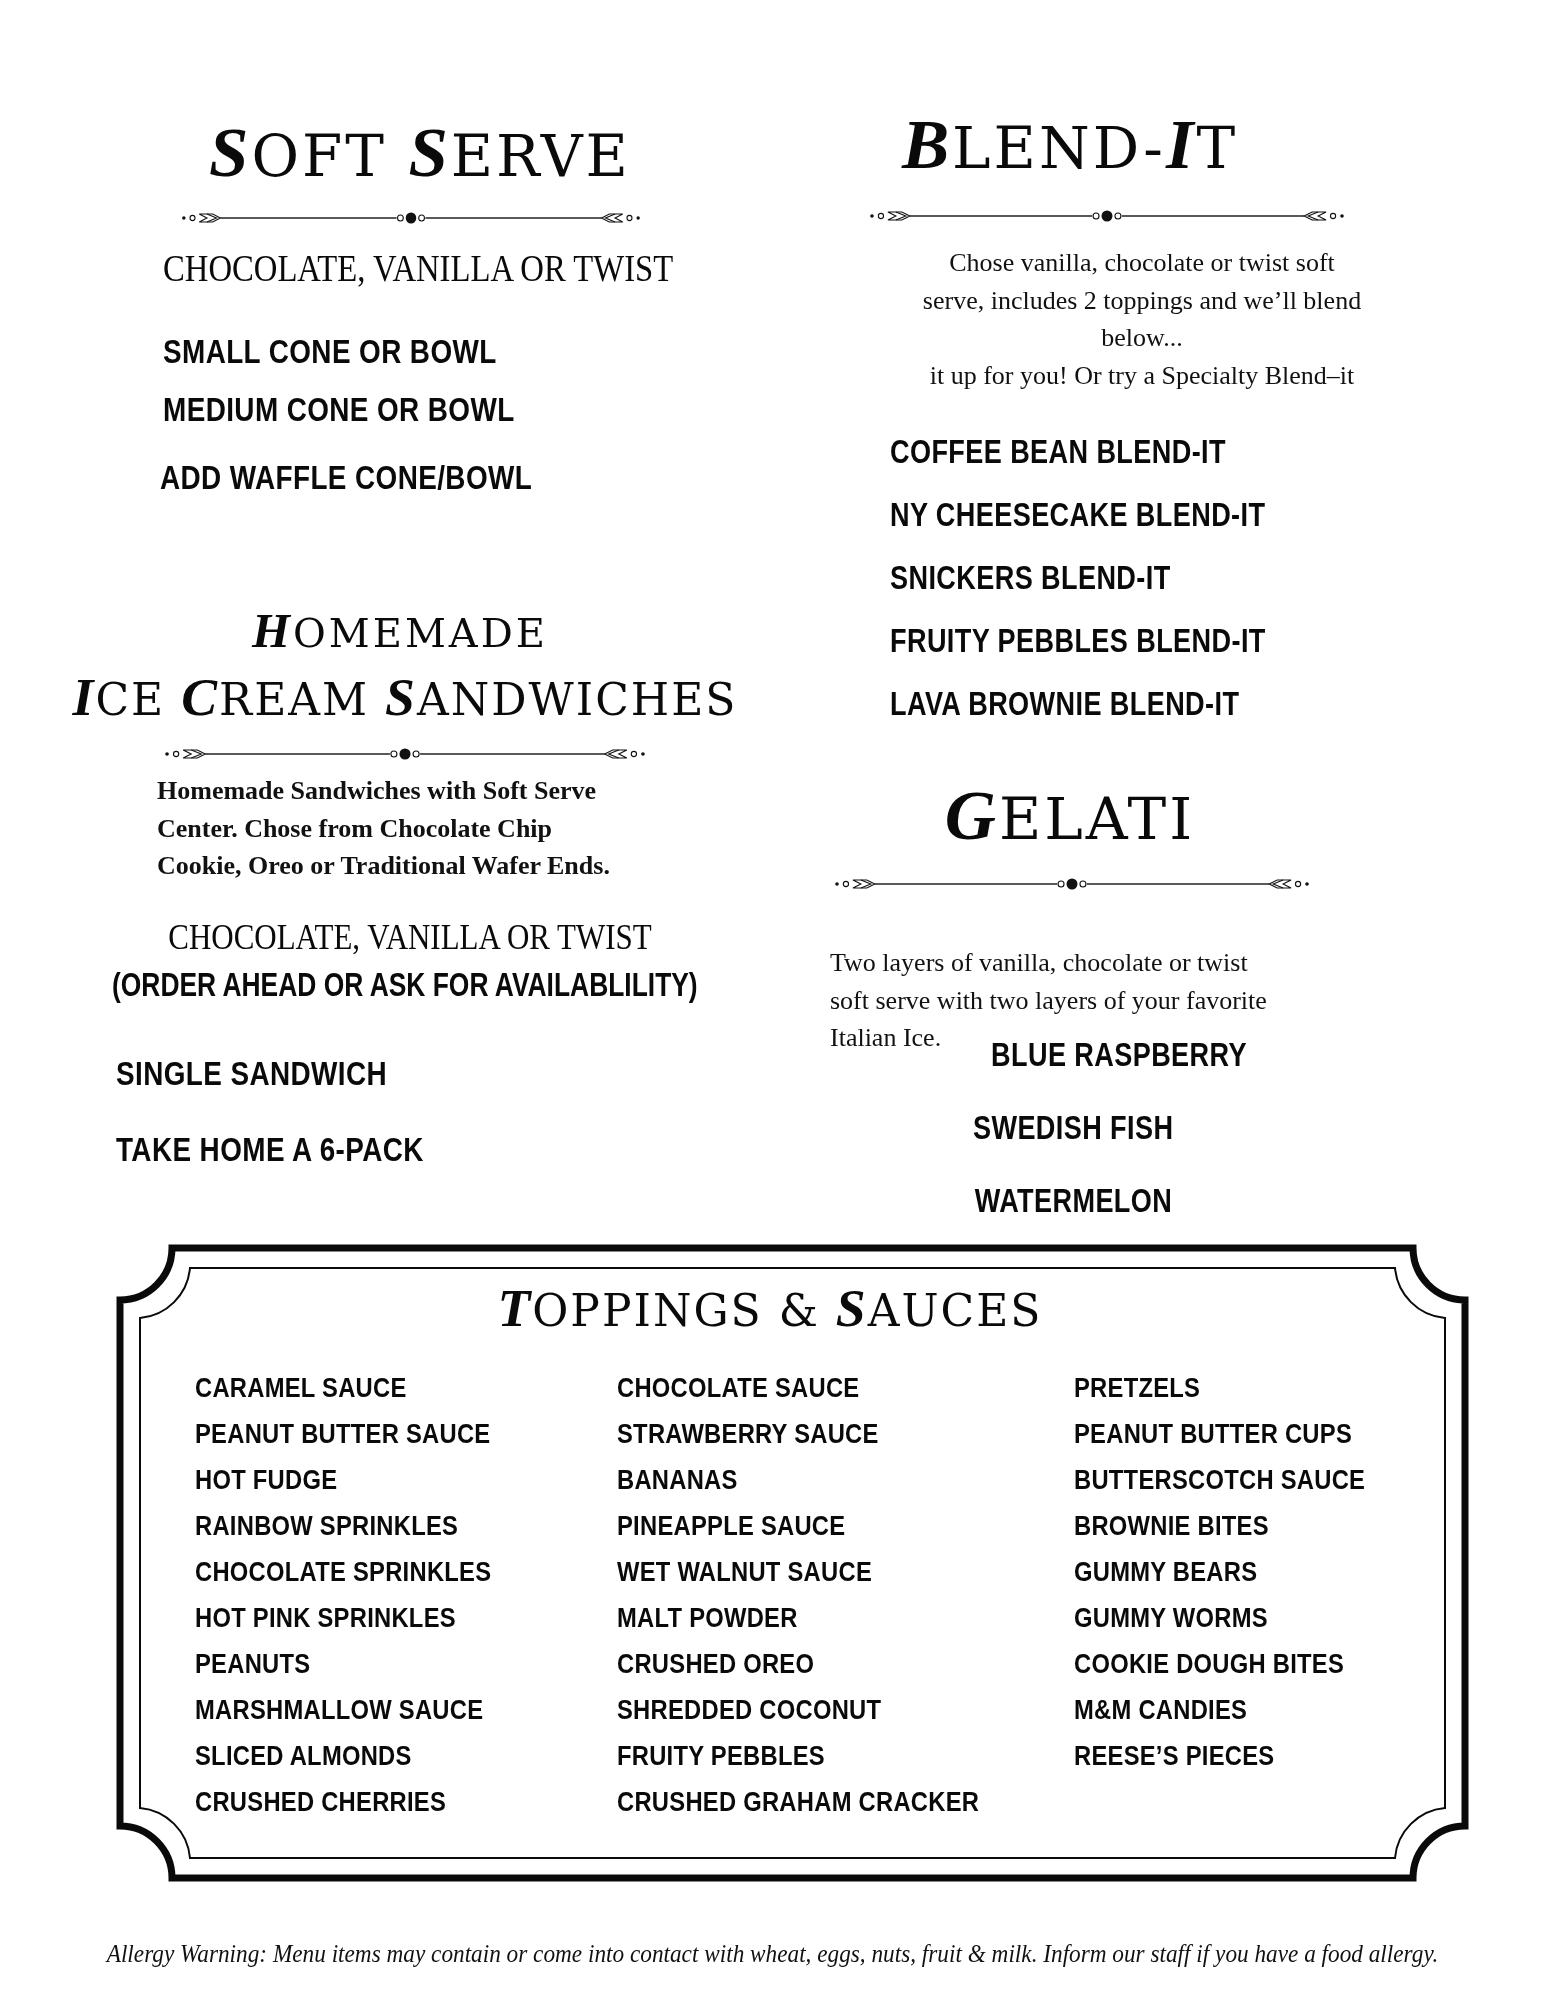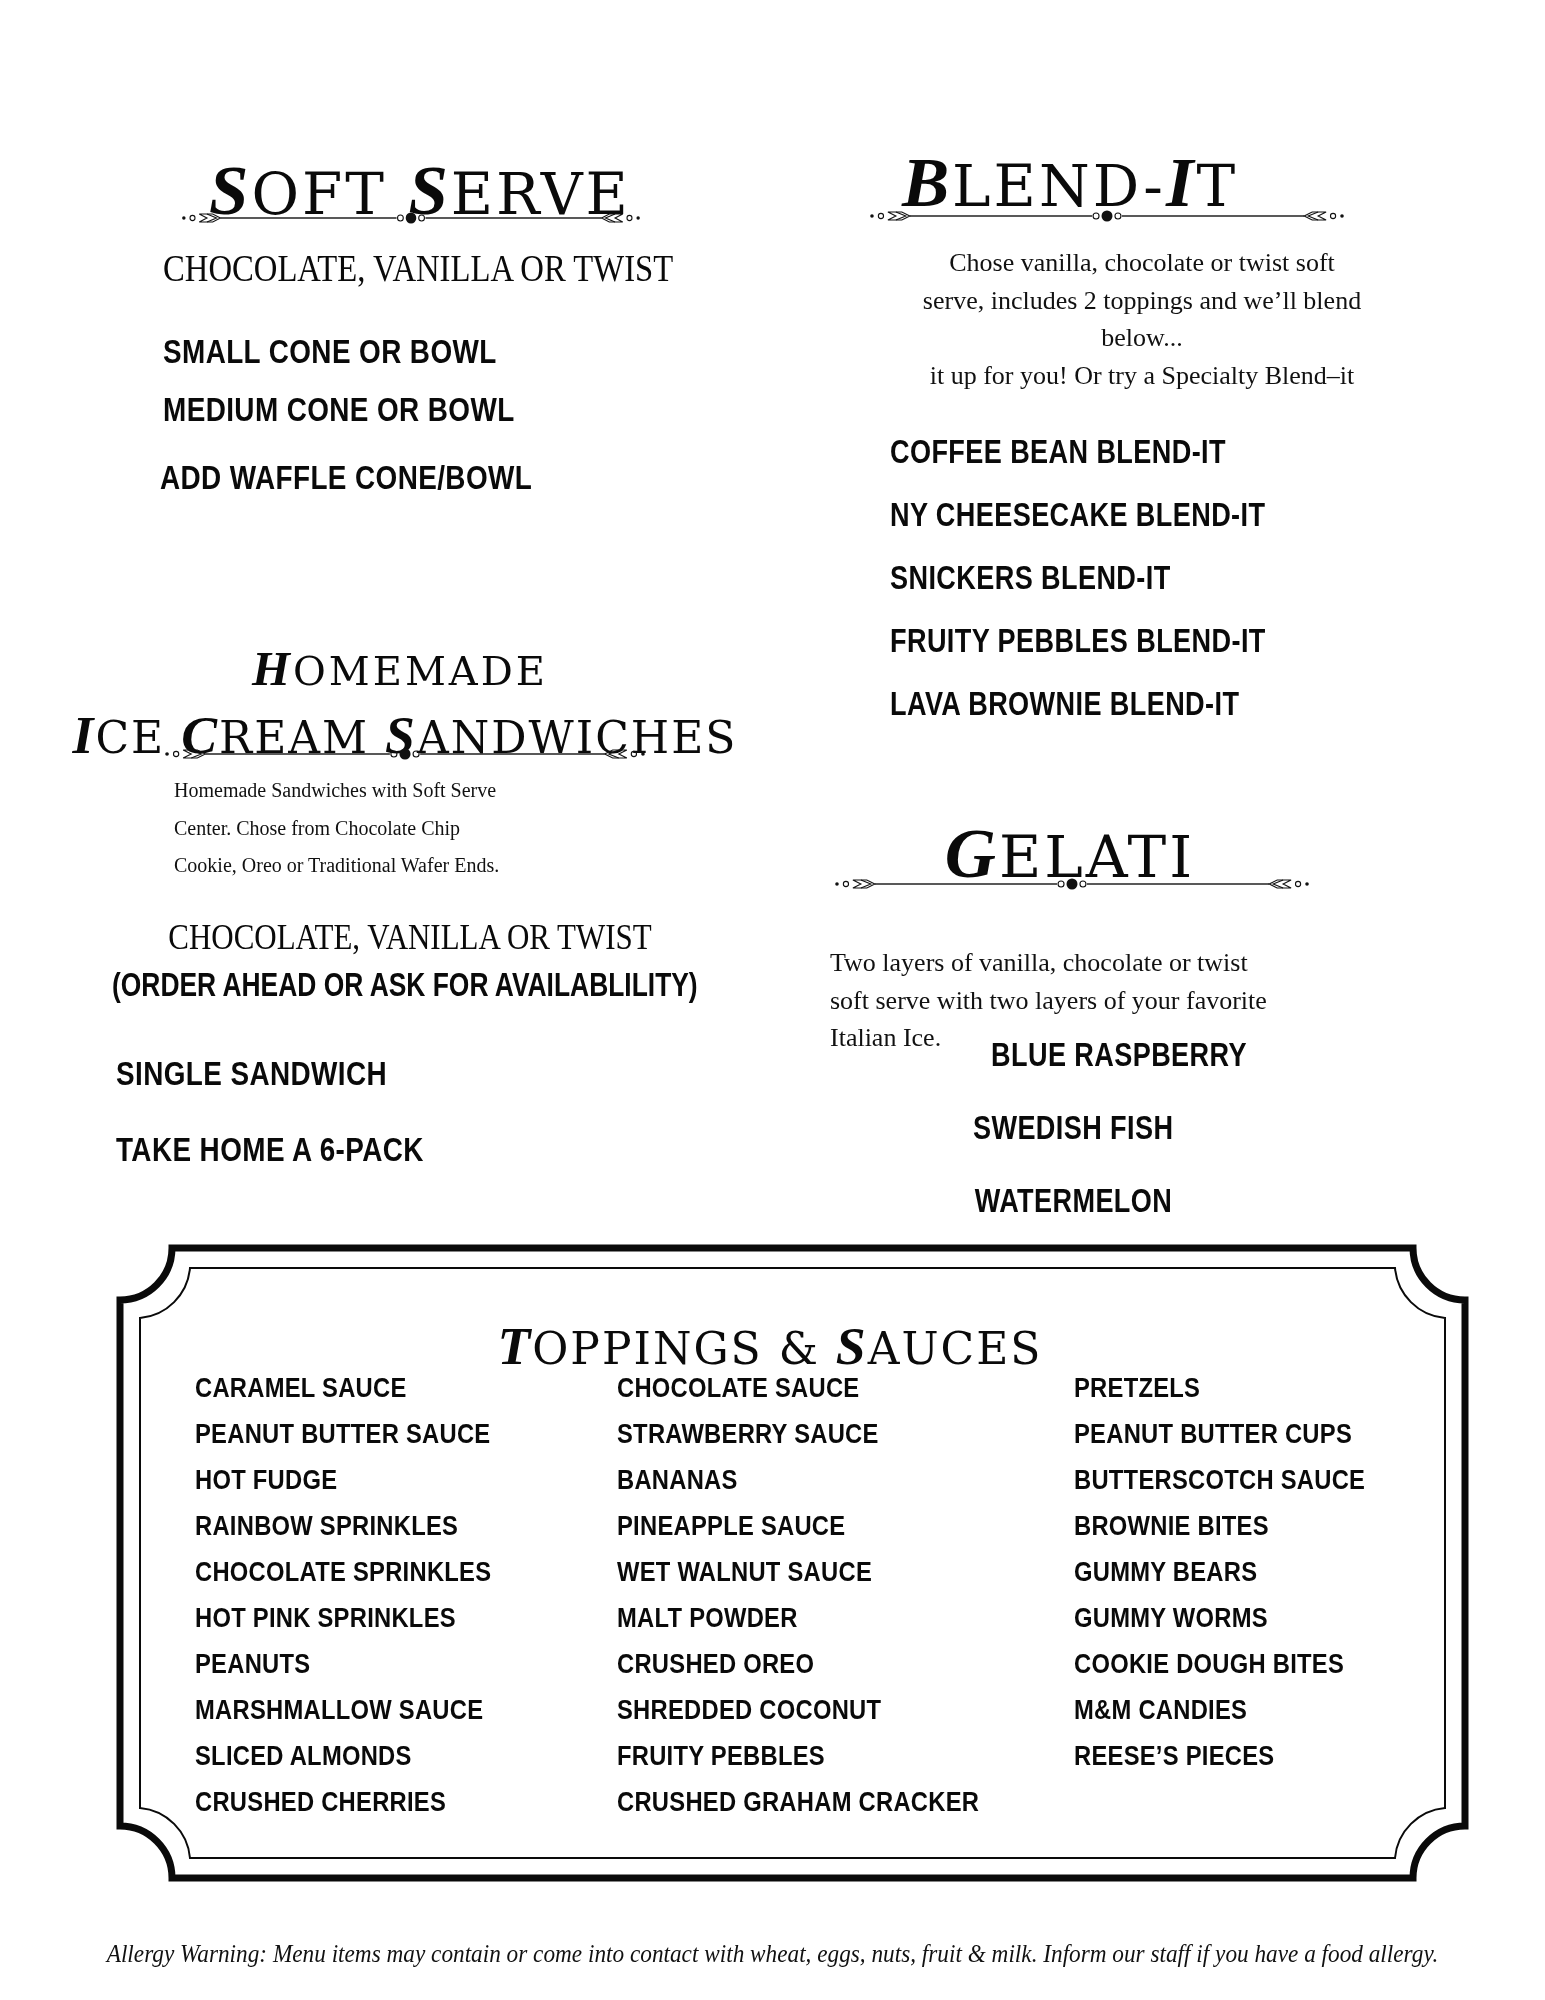--- a/index.html
+++ b/index.html
@@ -1,18 +1,18 @@
 <!DOCTYPE html>
 <html><head>
   <meta charset="utf-8">
   <style>
     html, body { margin: 0; padding: 0; background: #ffffff; }
     body { width: 1545px; height: 2000px; position: relative; overflow: hidden; color: #0a0a0a; }
     .abs { position: absolute; }
-    .display { font-family: "DejaVu Serif", "Liberation Serif", serif; font-weight: normal; letter-spacing: 3px; white-space: nowrap; margin-top: 38px; }
+    .display { font-family: "DejaVu Serif", "Liberation Serif", serif; font-weight: normal; letter-spacing: 3px; white-space: nowrap; }
     .display .init { font-family: "Liberation Serif", serif; font-style: italic; font-weight: bold; font-size: 1.22em; }
     .condensed { font-family: "Liberation Sans", sans-serif; font-weight: bold; text-transform: uppercase; white-space: nowrap; transform-origin: left center; }
     .body-serif { font-family: "Liberation Serif", "DejaVu Serif", serif; color: #111; }
     .italic-serif { font-family: "Liberation Serif", serif; font-style: italic; color: #111; }
     .center { text-align: center; }
     .divider { position: absolute; height: 20px; }
     .divider svg { width: 100%; height: 100%; display: block; }
     .item { position: absolute; font-family: "Liberation Sans", sans-serif; font-weight: bold; text-transform: uppercase; white-space: nowrap; letter-spacing: 0.5px; }
     .topping { position: absolute; font-family: "Liberation Sans", sans-serif; font-size: 27px; font-weight: bold; white-space: nowrap; letter-spacing: 0.3px; transform: scaleX(0.88); transform-origin: left center; }
     .frame { position: absolute; left: 110px; top: 1238px; width: 1365px; height: 650px; }
@@ -83,21 +83,21 @@
     <span class="init">H</span><span>OMEMADE</span>
   </div>
   <div class="abs display center" style="left:70px; top:665px; width:670px; font-size:44px; line-height:64px; letter-spacing:2px;">
     <span class="init">I</span><span>CE </span><span class="init">C</span><span>REAM </span><span class="init">S</span><span>ANDWICHES</span>
   </div>
   <div class="divider" style="left:163px; top:744px; width:484px;">
     <svg viewBox="0 0 480 20" preserveAspectRatio="none">
         <use href="#ornament"></use>
       </svg>
   </div>
-  <div class="abs body-serif" style="left:174px; top:772px; font-size:20px; line-height:37.5px; width:520px;">
+  <div class="abs body-serif" style="left:157px; top:772px; font-size:26px; line-height:37.5px; width:520px;font-weight:bold;">
     <div>Homemade Sandwiches with Soft Serve</div>
     <div>Center. Chose from Chocolate Chip</div>
     <div>Cookie, Oreo or Traditional Wafer Ends.</div>
   </div>
   <div class="abs center" style="left:70px; top:916px; width:680px; font-family:'Liberation Serif', serif; font-size:36px; text-transform:uppercase; white-space:nowrap; transform:scaleX(0.86);">Chocolate, Vanilla or Twist</div>
   <div class="abs center" style="left:40px; top:966px; width:720px; font-family:'Liberation Sans', sans-serif; font-weight:bold; font-size:33px; text-transform:uppercase; white-space:nowrap; transform:scaleX(0.8);">(Order Ahead or Ask for Availablility)</div>
   <div class="item" style="left:116px; top:1054px; font-size:34px; transform:scaleX(0.82); transform-origin:left center;">Single Sandwich</div>
   <div class="item" style="left:116px; top:1130px; font-size:34px; transform:scaleX(0.82); transform-origin:left center;">Take Home a 6-Pack</div>
 </section>
 

